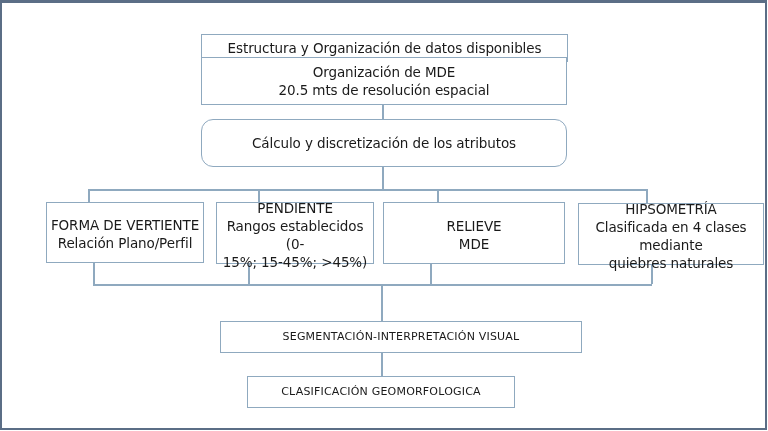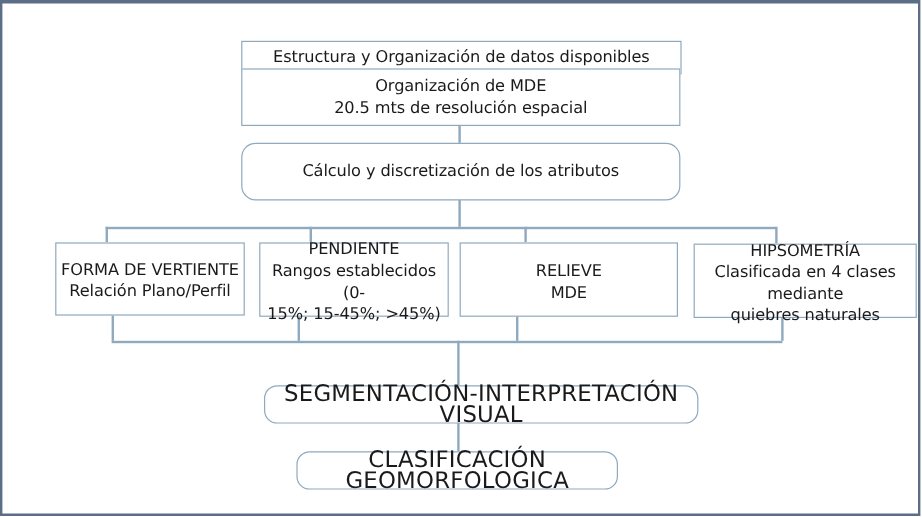--- a/index.html
+++ b/index.html
@@ -5,21 +5,21 @@
   html, body { margin: 0; padding: 0; background: #ffffff; }
   body { width: 768px; height: 431px; position: relative; overflow: hidden;
          font-family: "DejaVu Sans", "Liberation Sans", sans-serif; color: #1a1a1a; }
   .frame { position: absolute; left: 0; top: 0; width: 763px; height: 425px;
            border: 2px solid #5b6e86; border-top-width: 3px; box-sizing: content-box; }
   .box { position: absolute; background: #ffffff; border: 1.5px solid #8fa9bf;
          box-sizing: border-box; display: flex; flex-direction: column;
          align-items: center; justify-content: center; text-align: center;
          font-size: 13.5px; line-height: 18px; letter-spacing: -0.1px; }
   .box.top-aligned { justify-content: center; padding-top: 3px; margin-left: 37px; }
-  .box.big { font-size: 19px; letter-spacing: 0.2px; border-radius: 11px; }
+  .box.big { font-size: 11px; letter-spacing: 0.2px; }
   .line { position: absolute; background: #8fa9bf; }
   .h { height: 1.5px; }
   .v { width: 1.5px; }
   span { display: block; }
 </style>
 </head>
 <body>
 
 <div class="frame"></div>
 

